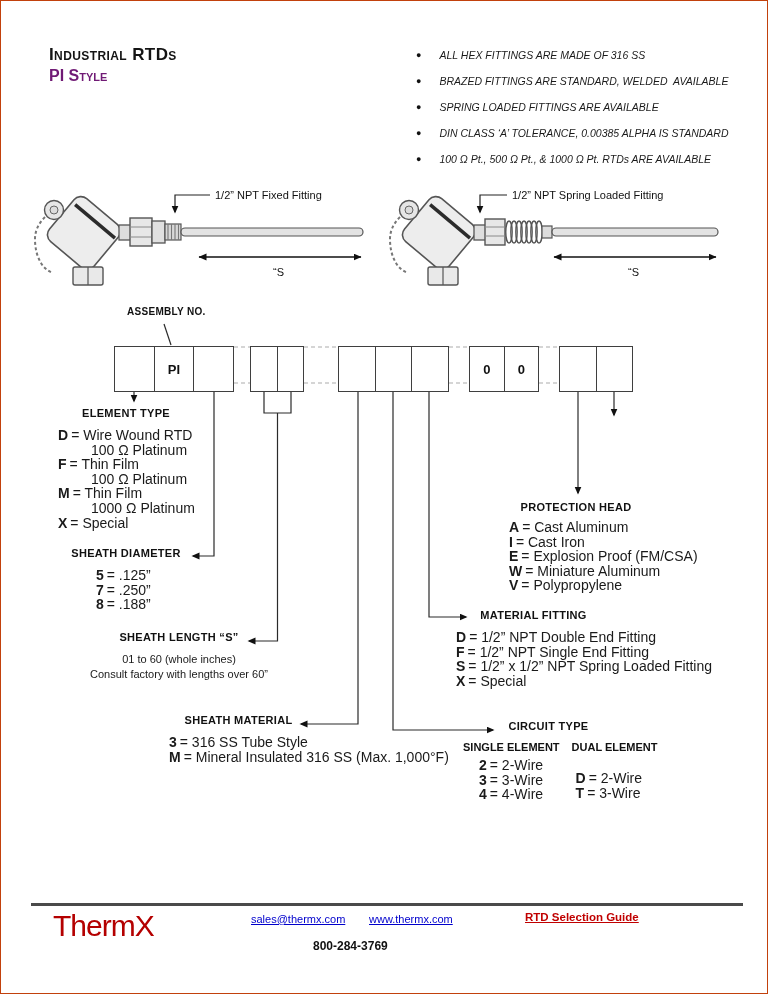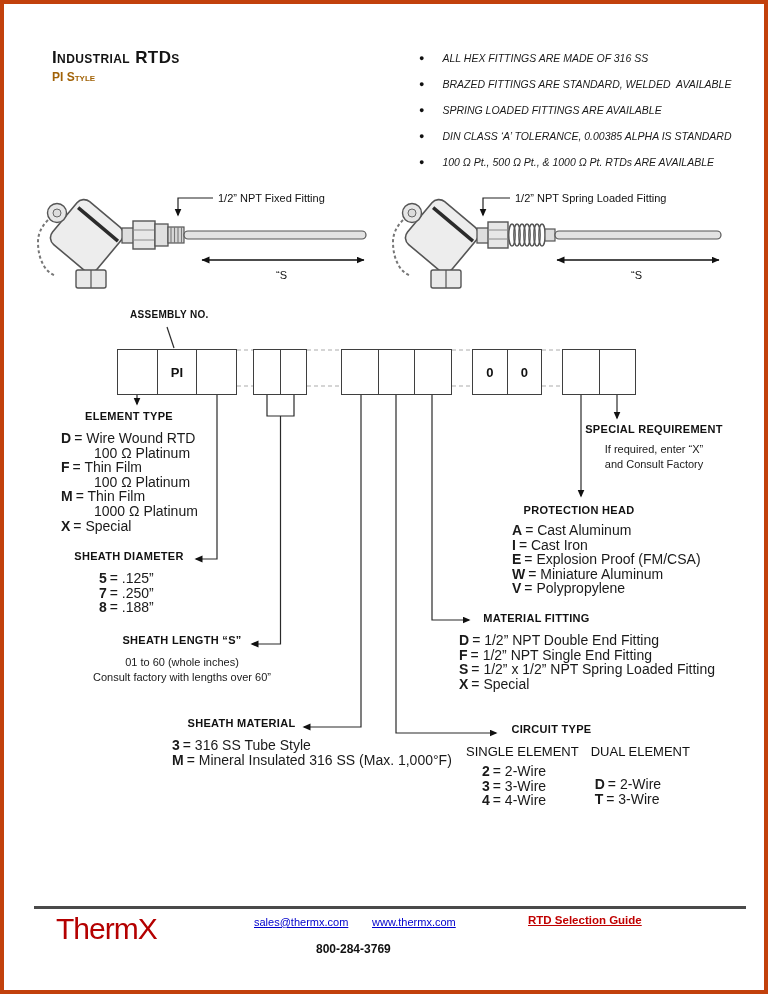--- a/index.html
+++ b/index.html
@@ -1,22 +1,22 @@
 <!DOCTYPE html>
 <html><head>
 <meta charset="utf-8">
 <style>
   html,body{margin:0;padding:0;background:#ffffff;}
   body{font-family:"Liberation Sans",sans-serif;color:#111;}
-  #page{position:relative;width:768px;height:994px;background:#fff;border:4px solid #c2410c;box-sizing:border-box;overflow:hidden;}
+  #page{position:relative;width:768px;height:994px;background:#fff;border:1px solid #c2410c;box-sizing:border-box;overflow:hidden;}
   .abs{position:absolute;}
 
   
   .doc-title{font-size:17px;font-weight:700;font-variant:small-caps;letter-spacing:.4px;color:#141414;}
-  .doc-subtitle{font-size:12px;font-weight:700;font-variant:small-caps;color:#a16207;}
+  .doc-subtitle{font-size:16px;font-weight:700;font-variant:small-caps;color:#701a75;}
 
   
   .bullets{list-style:none;margin:0;padding:0;}
   .bullets li{display:flex;align-items:flex-start;margin-bottom:13px;}
   .bullets .dot{font-size:9px;line-height:13px;margin-right:18px;color:#111;}
   .bullets .btxt{font-size:10.5px;font-style:italic;line-height:13px;white-space:pre-wrap;color:#1a1a1a;}
 
   
   .boxgroup{position:absolute;top:345px;height:46px;display:flex;background:#fff;border:1.6px solid #3f3f3f;box-sizing:border-box;z-index:3;text-align:center;}
   .cell{flex:1;border-left:1.6px solid #3f3f3f;display:flex;align-items:center;justify-content:center;font-size:13px;font-weight:700;color:#111;}
@@ -25,21 +25,21 @@
 
   
   .sec{position:absolute;}
   .sec-title{font-size:11px;font-weight:700;letter-spacing:.3px;text-align:center;white-space:nowrap;}
   .sec-items{margin-top:9px;}
   .code-line{font-size:14px;line-height:14.6px;white-space:nowrap;color:#1a1a1a;}
   .code-line b{font-weight:700;margin-right:3px;}
   .code-line.indent{padding-left:30px;}
   .note-line{font-size:11px;line-height:15px;text-align:center;white-space:nowrap;color:#1a1a1a;}
   .cols{display:flex;margin-top:9px;}
-  .col-h{font-size:13px;font-weight:400;white-space:nowrap;}
+  .col-h{font-size:11px;font-weight:700;white-space:nowrap;}
 
   
   #connectors{position:absolute;left:0;top:0;z-index:2;pointer-events:none;}
   .fig{position:absolute;z-index:1;}
   .fig text{font-family:"Liberation Sans",sans-serif;}
 
   
   .footer-rule{position:absolute;left:30px;top:902px;width:712px;height:3px;background:#4a4a4a;}
   .logo{font-size:30px;font-weight:400;letter-spacing:-1px;color:#b40000;}
   .flink{font-size:11px;color:#0000cc;text-decoration:underline;}
@@ -242,27 +242,20 @@
   </div>
 
   <div class="sec" style="left:120px;top:713px;width:235px;">
     <div class="sec-title">SHEATH MATERIAL</div>
     <div class="sec-items" style="padding-left:48px;">
       <div class="code-line"><b>3</b><span>= 316 SS Tube Style</span></div>
       <div class="code-line"><b>M</b><span>= Mineral Insulated 316 SS (Max. 1,000°F)</span></div>
     </div>
   </div>
 
-  <div class="sec" style="left:570px;top:419px;width:160px;">
-    <div class="sec-title">SPECIAL REQUIREMENT</div>
-    <div class="sec-items" style="margin-top:7px;">
-      <div class="note-line">If required, enter “X”</div>
-      <div class="note-line">and Consult Factory</div>
-    </div>
-  </div>
 
   <div class="sec" style="left:495px;top:500px;width:160px;">
     <div class="sec-title">PROTECTION HEAD</div>
     <div class="sec-items" style="padding-left:13px;margin-top:7px;">
       <div class="code-line"><b>A</b><span>= Cast Aluminum</span></div>
       <div class="code-line"><b>I</b><span>= Cast Iron</span></div>
       <div class="code-line"><b>E</b><span>= Explosion Proof (FM/CSA)</span></div>
       <div class="code-line"><b>W</b><span>= Miniature Aluminum</span></div>
       <div class="code-line"><b>V</b><span>= Polypropylene</span></div>
     </div>

